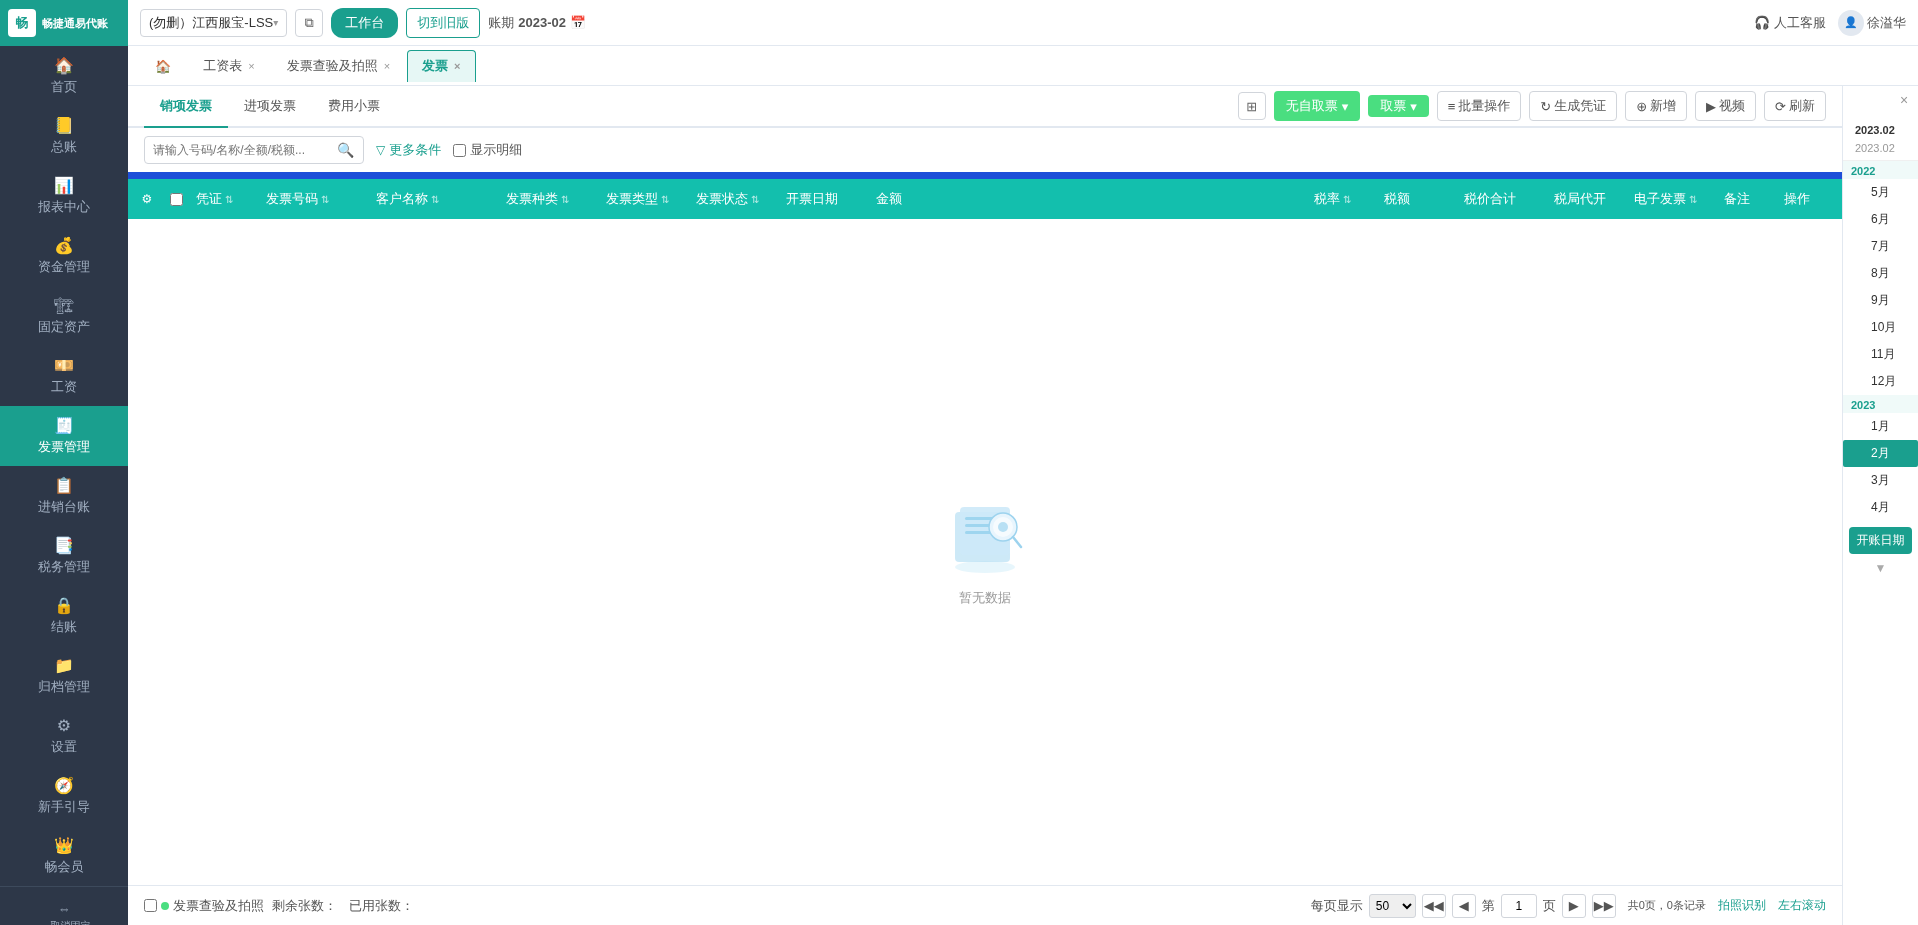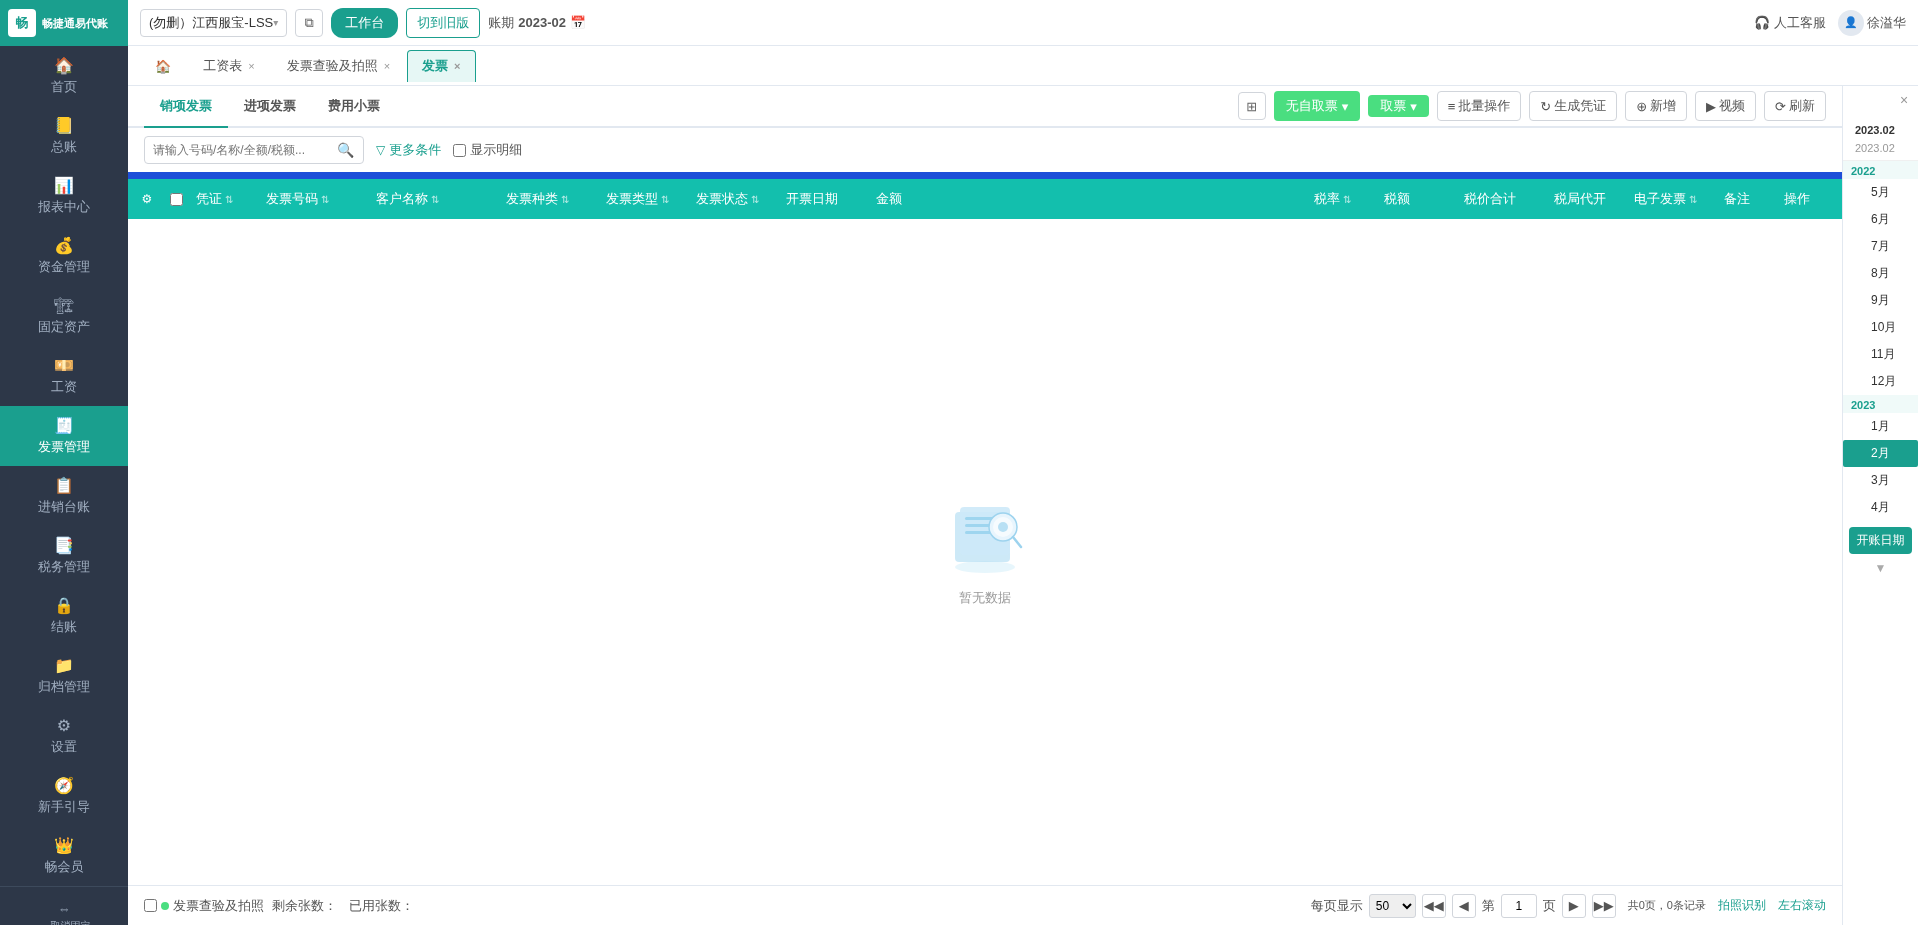--- a/index.html
+++ b/index.html
@@ -168,21 +168,20 @@
       flex-shrink: 0;
       height: 42px;
       gap: 0;
     }
     .subtab {
       padding: 0 16px;
       height: 42px; display: flex; align-items: center;
       cursor: pointer; font-size: 13px; color: #555;
       border-bottom: 2px solid transparent;
       margin-bottom: -2px;
-      font-weight: bold;
     }
     .subtab.active { color: #1a9f8e; border-bottom-color: #1a9f8e; font-weight: bold; }
     .subtab-right {
       margin-left: auto;
       display: flex; align-items: center; gap: 8px;
     }
     .grid-icon {
       width: 28px; height: 28px; border: 1px solid #d1d5db; border-radius: 4px;
       display: flex; align-items: center; justify-content: center;
       cursor: pointer; background: white; color: #666;

